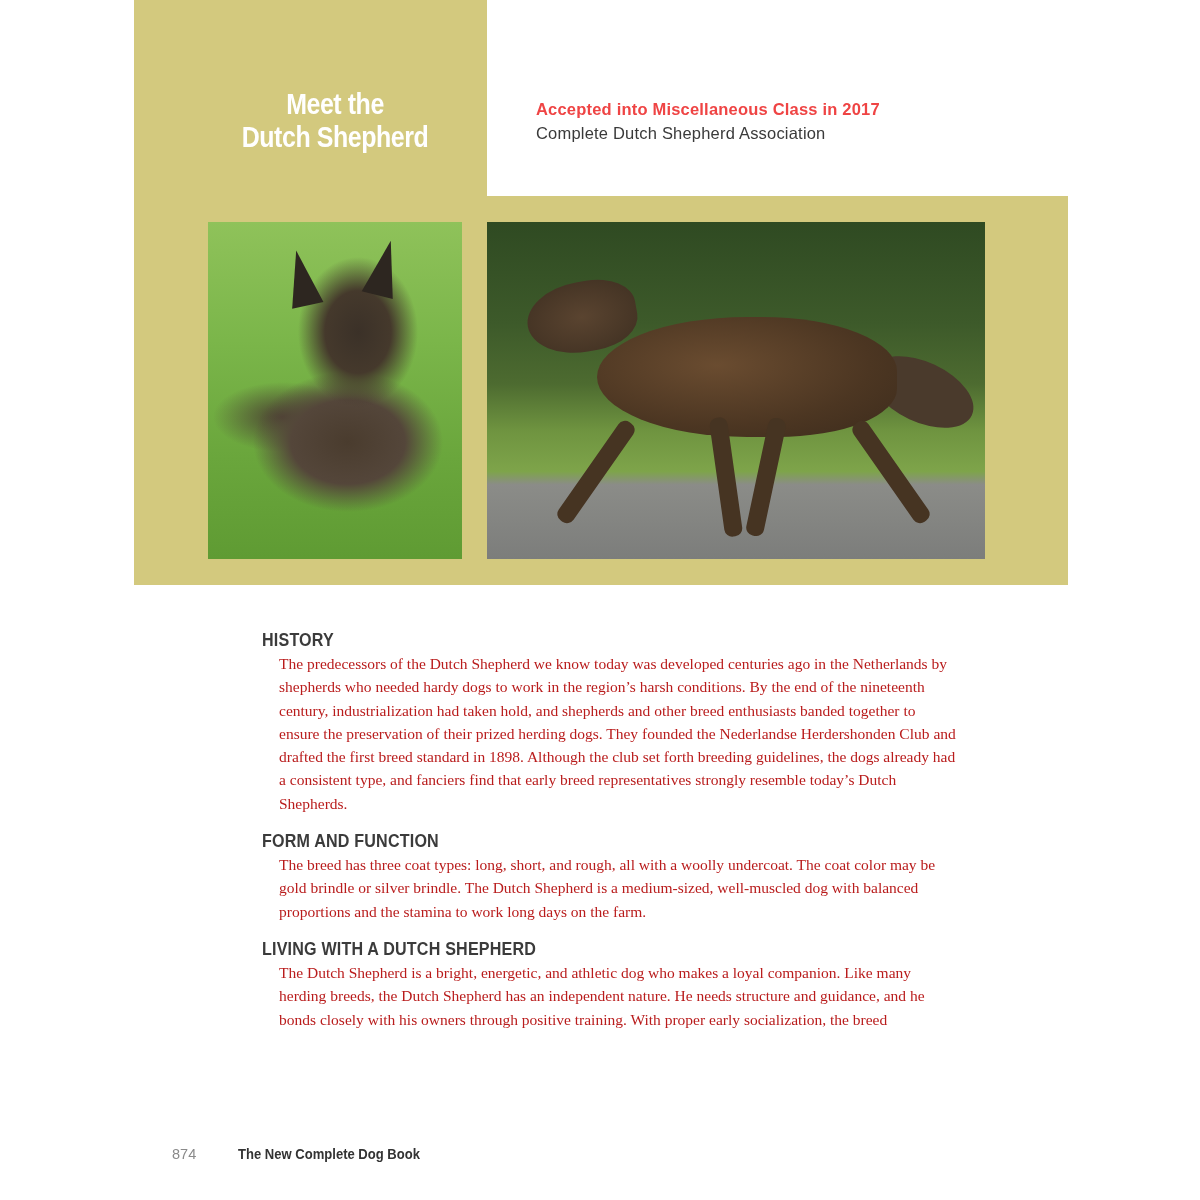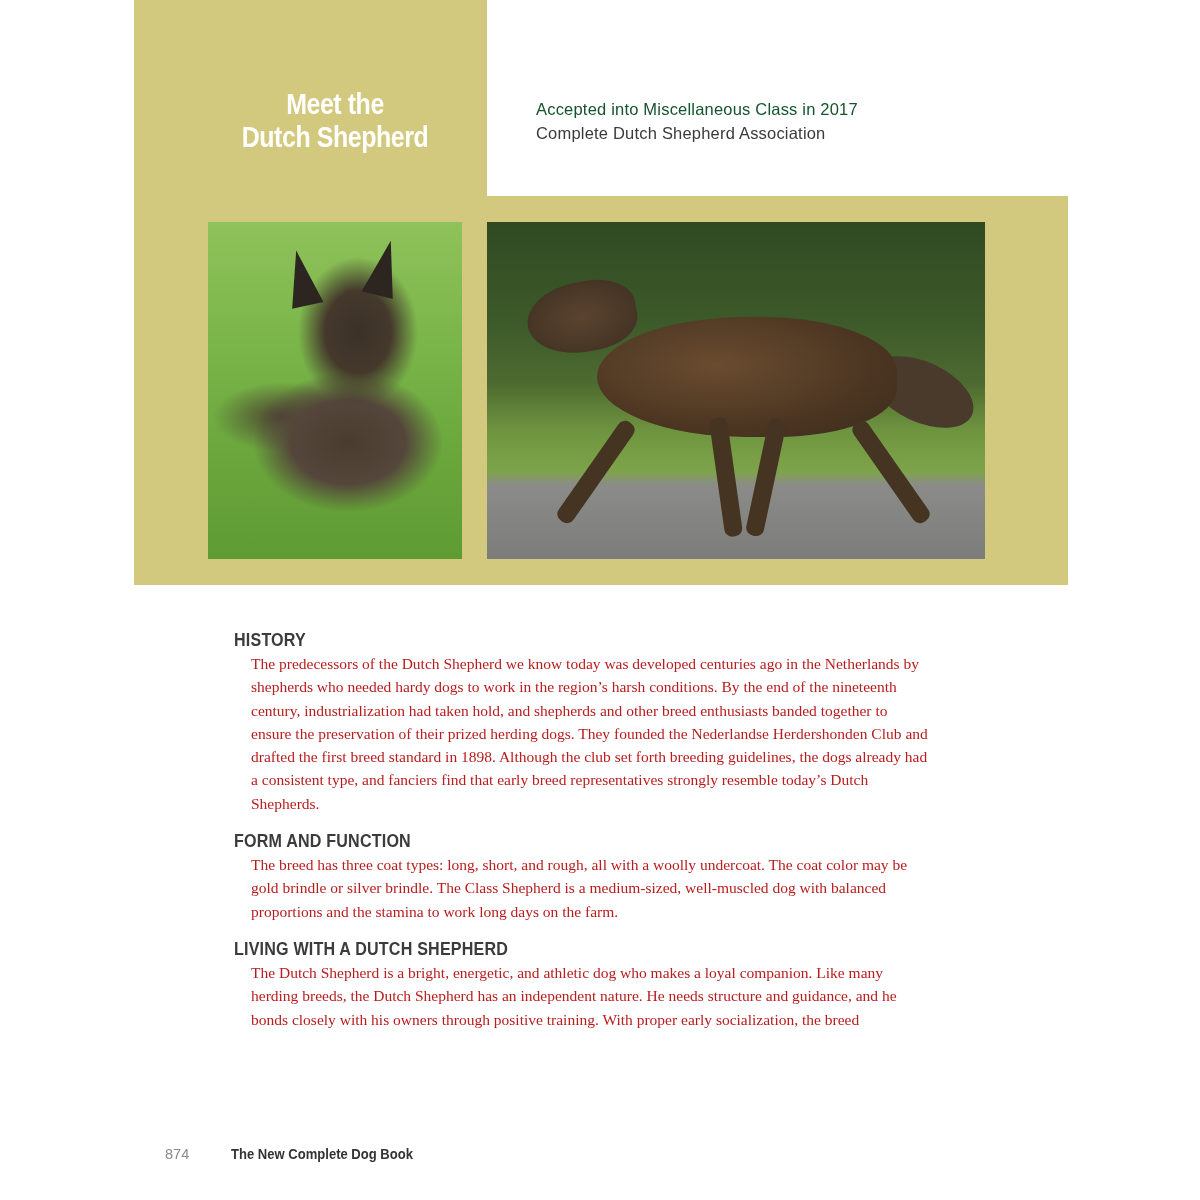--- a/index.html
+++ b/index.html
@@ -19,21 +19,21 @@
       text-align: center; color: #ffffff;
       font-family: "Liberation Sans", sans-serif; font-weight: bold;
       font-size: 29px; line-height: 33px; letter-spacing: -0.5px;
       transform: scaleX(0.86); transform-origin: center;
     }
     .facts {
       position: absolute; left: 536px; top: 97px; width: 500px;
       font-family: "Liberation Sans", sans-serif; font-size: 16.5px; line-height: 24px;
       color: #3a3a3a; letter-spacing: 0.2px;
     }
-    .facts .accepted { font-weight: normal; color: #14532d; }
+    .facts .accepted { font-weight: bold; color: #ef4444; }
 
     .photo {
       position: absolute; overflow: hidden;
     }
     .photo-puppy {
       left: 208px; top: 222px; width: 254px; height: 337px;
       background:
         radial-gradient(ellipse 60px 75px at 150px 110px, #3b3128 0%, #45392c 55%, rgba(69,57,44,0) 100%),
         radial-gradient(ellipse 95px 70px at 140px 220px, #4a3c2e 0%, #54463a 60%, rgba(84,70,58,0) 100%),
         radial-gradient(ellipse 70px 35px at 75px 195px, #4b3f32 0%, rgba(75,63,50,0) 100%),
@@ -66,34 +66,34 @@
     }
     .dog-leg { position: absolute; width: 18px; height: 120px; background: #463422; border-radius: 8px; }
     .leg1 { left: 100px; top: 190px; transform: rotate(35deg); }
     .leg2 { left: 230px; top: 195px; transform: rotate(-8deg); }
     .leg3 { left: 270px; top: 195px; transform: rotate(12deg); }
     .leg4 { left: 395px; top: 190px; transform: rotate(-35deg); }
 
     .content {
       position: absolute; left: 234px; top: 628px; width: 700px;
     }
-    .section { margin-bottom: 14px; }
+    .section { margin-bottom: 14px; margin-left: 28px; }
     .section-heading {
       font-family: "Liberation Sans", sans-serif; font-weight: bold;
       font-size: 17.5px; line-height: 24px; color: #3b3b3b;
       transform: scaleX(0.92); transform-origin: left; letter-spacing: 0.2px;
     }
     .section-body {
       margin-left: 17px; width: 680px;
       font-family: "Liberation Serif", serif; font-size: 15.5px;
       line-height: 23.3px; color: #b91c1c;
     }
 
     .footer {
-      position: absolute; top: 1146px; left: 165px;
+      position: absolute; top: 1146px; left: 172px;
       font-family: "Liberation Sans", sans-serif; font-size: 14.5px; color: #333;
     }
     .page-number { color: #8a8a8a; display: inline-block; width: 62px; }
     .book-title { font-weight: bold; transform: scaleX(0.9); transform-origin: left; display: inline-block; }
   </style>
 </head>
 <body>
 
 <div class="tan-block"></div>
 <div class="white-box"></div>
@@ -123,21 +123,21 @@
   <div class="dog-leg leg4"></div>
 </div>
 
 <div class="content">
   <div class="section">
     <div class="section-heading">HISTORY</div>
     <p class="section-body">The predecessors of the Dutch Shepherd we know today was developed centuries ago in the Netherlands by shepherds who needed hardy dogs to work in the region’s harsh conditions. By the end of the nineteenth century, industrialization had taken hold, and shepherds and other breed enthusiasts banded together to ensure the preservation of their prized herding dogs. They founded the Nederlandse Herdershonden Club and drafted the first breed standard in 1898. Although the club set forth breeding guidelines, the dogs already had a consistent type, and fanciers find that early breed representatives strongly resemble today’s Dutch Shepherds.</p>
   </div>
   <div class="section">
     <div class="section-heading">FORM AND FUNCTION</div>
-    <p class="section-body">The breed has three coat types: long, short, and rough, all with a woolly undercoat. The coat color may be gold brindle or silver brindle. The Class Shepherd is a medium-sized, well-muscled dog with balanced proportions and the stamina to work long days on the farm.</p>
+    <p class="section-body">The breed has three coat types: long, short, and rough, all with a woolly undercoat. The coat color may be gold brindle or silver brindle. The Dutch Shepherd is a medium-sized, well-muscled dog with balanced proportions and the stamina to work long days on the farm.</p>
   </div>
   <div class="section">
     <div class="section-heading">LIVING WITH A DUTCH SHEPHERD</div>
     <p class="section-body">The Dutch Shepherd is a bright, energetic, and athletic dog who makes a loyal companion. Like many herding breeds, the Dutch Shepherd has an independent nature. He needs structure and guidance, and he bonds closely with his owners through positive training. With proper early socialization, the breed</p>
   </div>
 </div>
 
 <div class="footer">
   <span class="page-number">874</span>
   <span class="book-title">The New Complete Dog Book</span>

